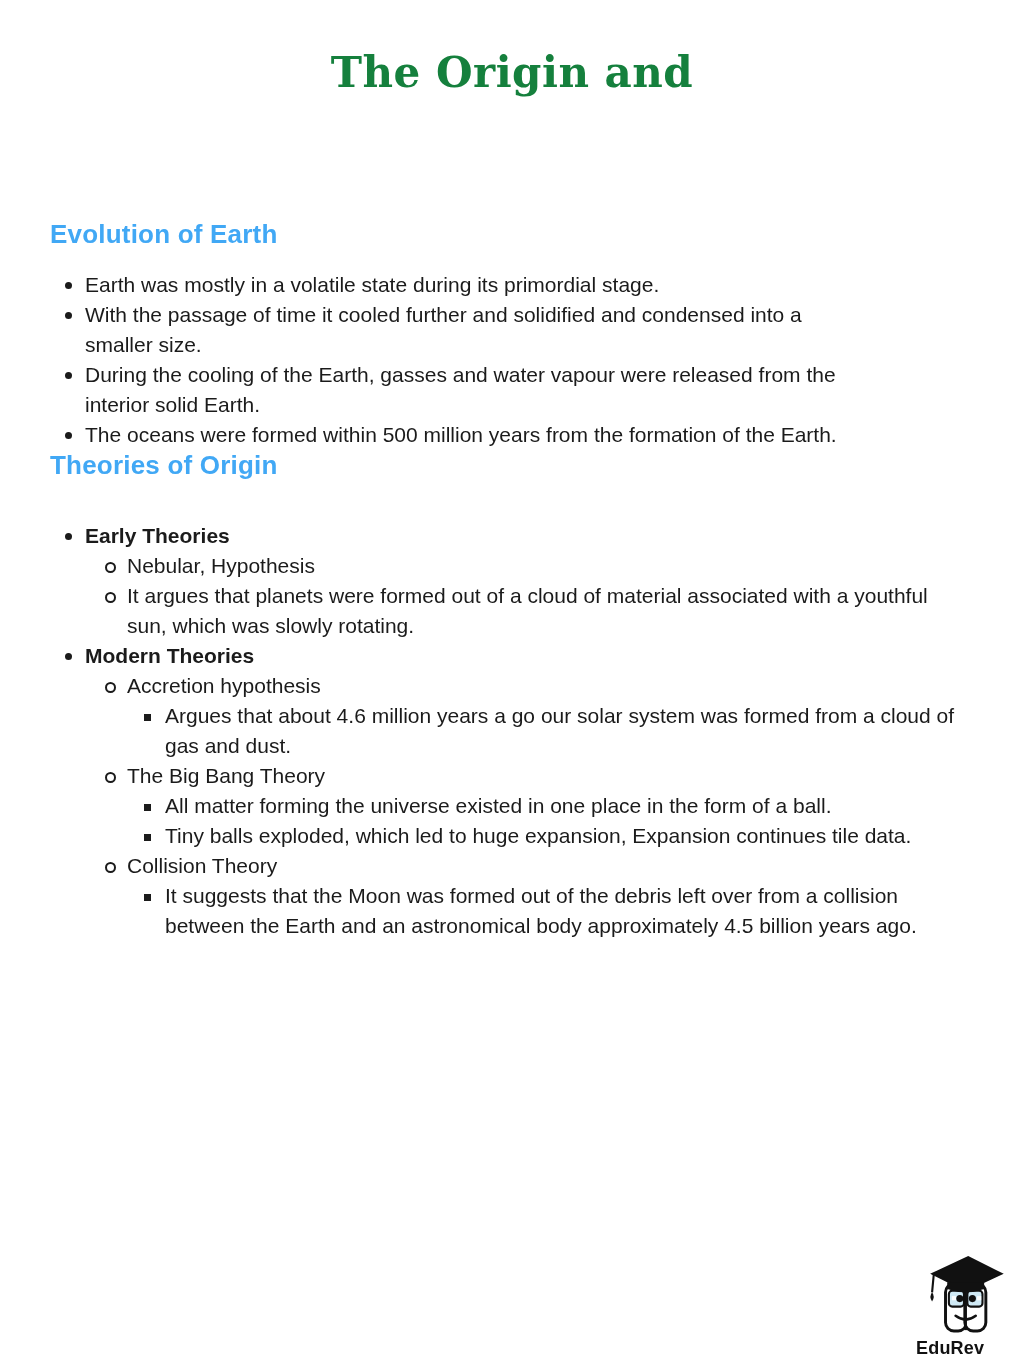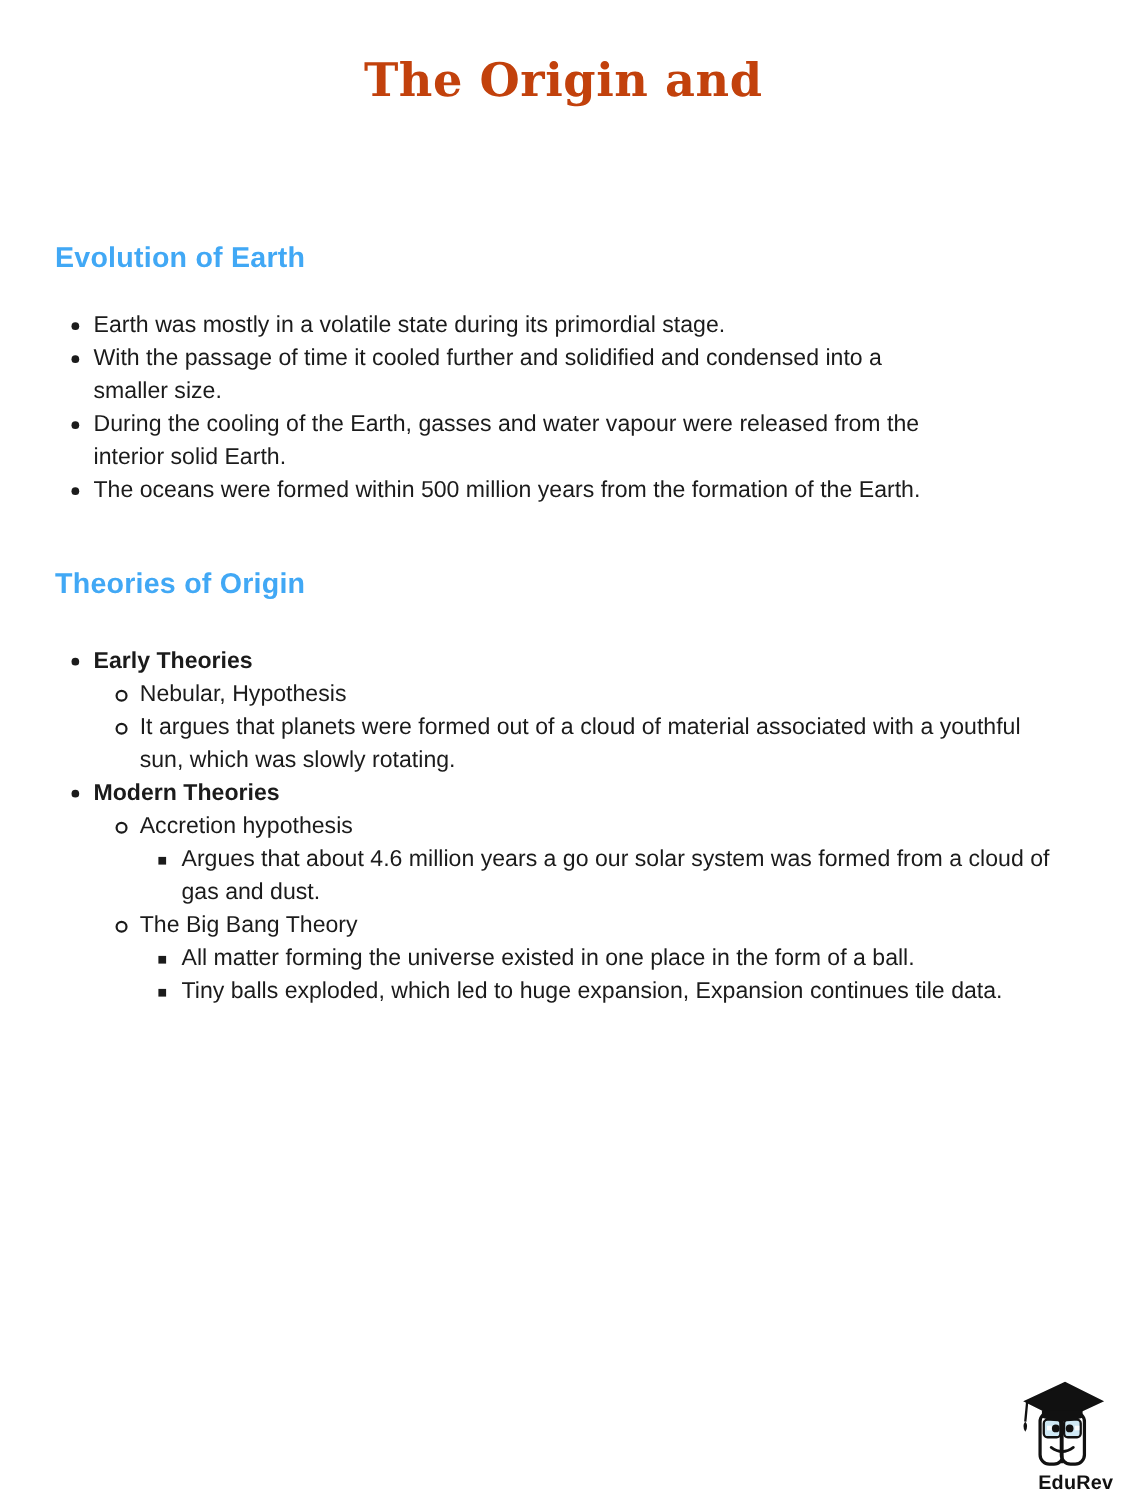--- a/index.html
+++ b/index.html
@@ -14,39 +14,39 @@
   }
 
   
   .doc-title {
     padding-top: 46px;
     text-align: center;
     font-family: "DejaVu Serif", serif;
     font-weight: bold;
     font-size: 42px;
     line-height: 53px;
-    color: #c2410c;
+    color: #15803d;
     letter-spacing: 0.5px;
   }
 
   
   .section-heading {
     margin: 0 0 0 50px;
     font-size: 26px;
     font-weight: bold;
     color: #41A8F5;
     letter-spacing: 0.2px;
   }
   #heading-evolution { margin-top: 120px; }
-  #heading-theories  { margin-top: 54px; }
+  #heading-theories  { }
 
   
   ul { list-style: none; margin: 0; padding: 0; }
   .list-block { margin-left: 50px; font-size: 21px; line-height: 30px; }
-  #evolution-list { margin-top: 31px; }
+  #evolution-list { margin-top: 20px; }
   #theories-list  { margin-top: 40px; }
 
   li { position: relative; }
 
   
   .lvl1 > li { padding-left: 35px; }
   .lvl1 > li::before {
     content: "";
     position: absolute;
     left: 15px; top: 12px;
@@ -82,21 +82,21 @@
   .w3 { max-width: 800px; }   
 
   .bold-label { font-weight: bold; }
 
   
   .logo-block {
     position: absolute;
     right: 12px;
     bottom: 6px;
     width: 96px;
-    text-align: right;
+    text-align: left;
   }
   .logo-mark { display: block; margin: 0 auto; }
   .logo-text {
     display: block;
     margin-top: 2px;
     font-size: 18px;
     font-weight: bold;
     color: #111111;
     letter-spacing: 0.2px;
   }
@@ -159,20 +159,28 @@
         <ul class="lvl3">
           <li>
             <div class="w3">All matter forming the universe existed in one place in the form of a ball.</div>
           </li>
           <li>
             <div class="w3">Tiny balls exploded, which led to huge expansion, Expansion continues tile data.</div>
           </li>
         </ul>
       </li>
 
+      <li>
+        <div class="w2">Collision Theory</div>
+        <ul class="lvl3">
+          <li>
+            <div class="w3">It suggests that the Moon was formed out of the debris left over from a collision between the Earth and an astronomical body approximately 4.5 billion years ago.</div>
+          </li>
+        </ul>
+      </li>
 
     </ul>
   </li>
 </ul>
 
 <div class="logo-block">
   <svg class="logo-mark" width="84" height="84" viewBox="0 0 100 100">
 
     <rect x="28" y="38" width="25" height="56" rx="10" fill="#ffffff" stroke="#111111" stroke-width="3.5"></rect>
     <rect x="51" y="38" width="25" height="56" rx="10" fill="#ffffff" stroke="#111111" stroke-width="3.5"></rect>

